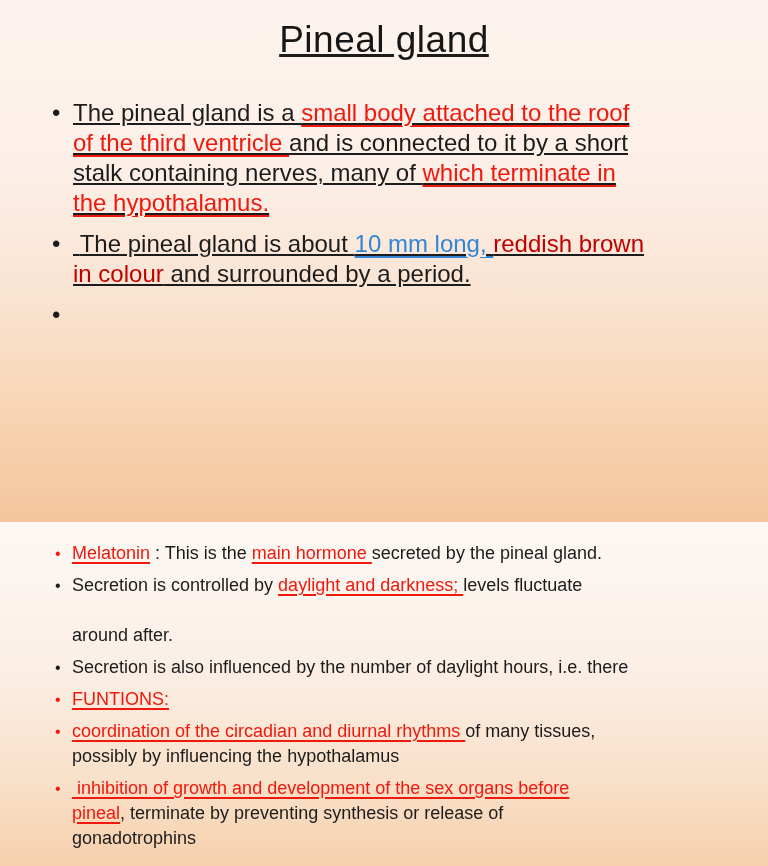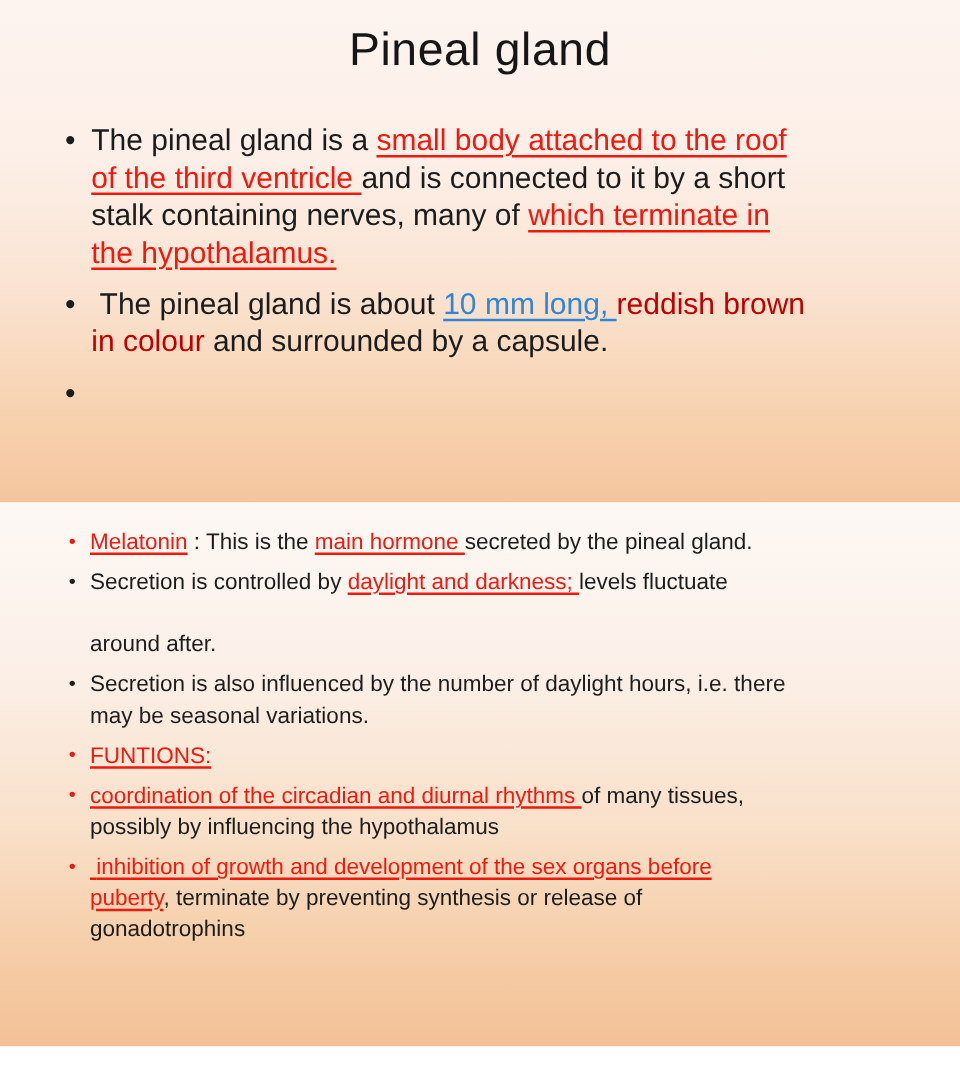--- a/index.html
+++ b/index.html
@@ -5,22 +5,23 @@
   html, body { margin: 0; padding: 0; }
   body {
     width: 768px;
     font-family: "Liberation Sans", "DejaVu Sans", sans-serif;
     color: var(--ink, #1c1c1c);
   }
   .deck { width: 768px; height: 866px; overflow: hidden; }
 
   .slide { width: 768px; position: relative; box-sizing: border-box; }
   .slide1 {
-    height: 402px;
+    height: 522px;
     background: linear-gradient(to bottom, #fdf4ef 0%, #fcefe7 32%, #fae3d1 58%, #f7d2af 82%, #f4c59d 100%);
+    text-decoration: underline;
   }
   .slide2 {
     height: 435px;
     background: linear-gradient(to bottom, #fdf8f4 0%, #fbf0e8 30%, #f9e0c9 60%, #f5ccA5 84%, #f3c197 100%);
   }
 
   .slide-title {
     text-align: center;
     font-size: 37px;
     line-height: 44px;
@@ -85,29 +86,29 @@
 </style>
 </head>
 <body>
 
 <div class="deck">
 
   <section class="slide slide1">
     <div class="slide-title">Pineal gland</div>
     <div class="body1" id="slide1-body">
         <div class="para"><span class="dot dot-black">•</span><div class="txt"><span class="seg-k">The pineal gland is a </span><span class="seg-ru">small body attached to the roof</span><br><span class="seg-ru">of the third ventricle </span><span class="seg-k">and is connected to it by a short</span><br><span class="seg-k">stalk containing nerves, many of </span><span class="seg-ru">which terminate in</span><br><span class="seg-ru">the hypothalamus.</span></div></div>
-        <div class="para"><span class="dot dot-black">•</span><div class="txt"><span class="seg-k"> The pineal gland is about </span><span class="seg-bu">10 mm long, </span><span class="seg-rd">reddish brown</span><br><span class="seg-rd">in colour</span><span class="seg-k"> and surrounded by a capsule.</span></div></div>
+        <div class="para"><span class="dot dot-black">•</span><div class="txt"><span class="seg-k"> The pineal gland is about </span><span class="seg-bu">10 mm long, </span><span class="seg-rd">reddish brown</span><br><span class="seg-rd">in colour</span><span class="seg-k"> and surrounded by a period.</span></div></div>
         <div class="para"><span class="dot dot-black">•</span></div>
       </div>
   </section>
 
   <section class="slide slide2">
     <div class="body2" id="slide2-body">
         <div class="para"><span class="dot dot-red">•</span><div class="txt"><span class="seg-ru">Melatonin</span><span class="seg-k"> : This is the </span><span class="seg-ru">main hormone </span><span class="seg-k">secreted by the pineal gland.</span></div></div>
         <div class="para"><span class="dot dot-black">•</span><div class="txt"><span class="seg-k">Secretion is controlled by </span><span class="seg-ru">daylight and darkness; </span><span class="seg-k">levels fluctuate</span><br><br><span class="seg-k">around after.</span></div></div>
-        <div class="para"><span class="dot dot-black">•</span><div class="txt"><span class="seg-k">Secretion is also influenced by the number of daylight hours, i.e. there</span><br><span class="seg-k">may be seasonal variations.</span></div></div>
+        <div class="para"><span class="dot dot-black">•</span><div class="txt"><span class="seg-k">Secretion is also influenced by the number of daylight hours, i.e. there</span><br></div></div>
         <div class="para"><span class="dot dot-red">•</span><div class="txt"><span class="seg-ru">FUNTIONS:</span></div></div>
         <div class="para"><span class="dot dot-red">•</span><div class="txt"><span class="seg-ru">coordination of the circadian and diurnal rhythms </span><span class="seg-k">of many tissues,</span><br><span class="seg-k">possibly by influencing the hypothalamus</span></div></div>
-        <div class="para"><span class="dot dot-red">•</span><div class="txt"><span class="seg-ru"> inhibition of growth and development of the sex organs before</span><br><span class="seg-ru">puberty</span><span class="seg-k">, terminate by preventing synthesis or release of</span><br><span class="seg-k">gonadotrophins</span></div></div>
+        <div class="para"><span class="dot dot-red">•</span><div class="txt"><span class="seg-ru"> inhibition of growth and development of the sex organs before</span><br><span class="seg-ru">pineal</span><span class="seg-k">, terminate by preventing synthesis or release of</span><br><span class="seg-k">gonadotrophins</span></div></div>
       </div>
   </section>
 
 </div>
 
 </body></html>

